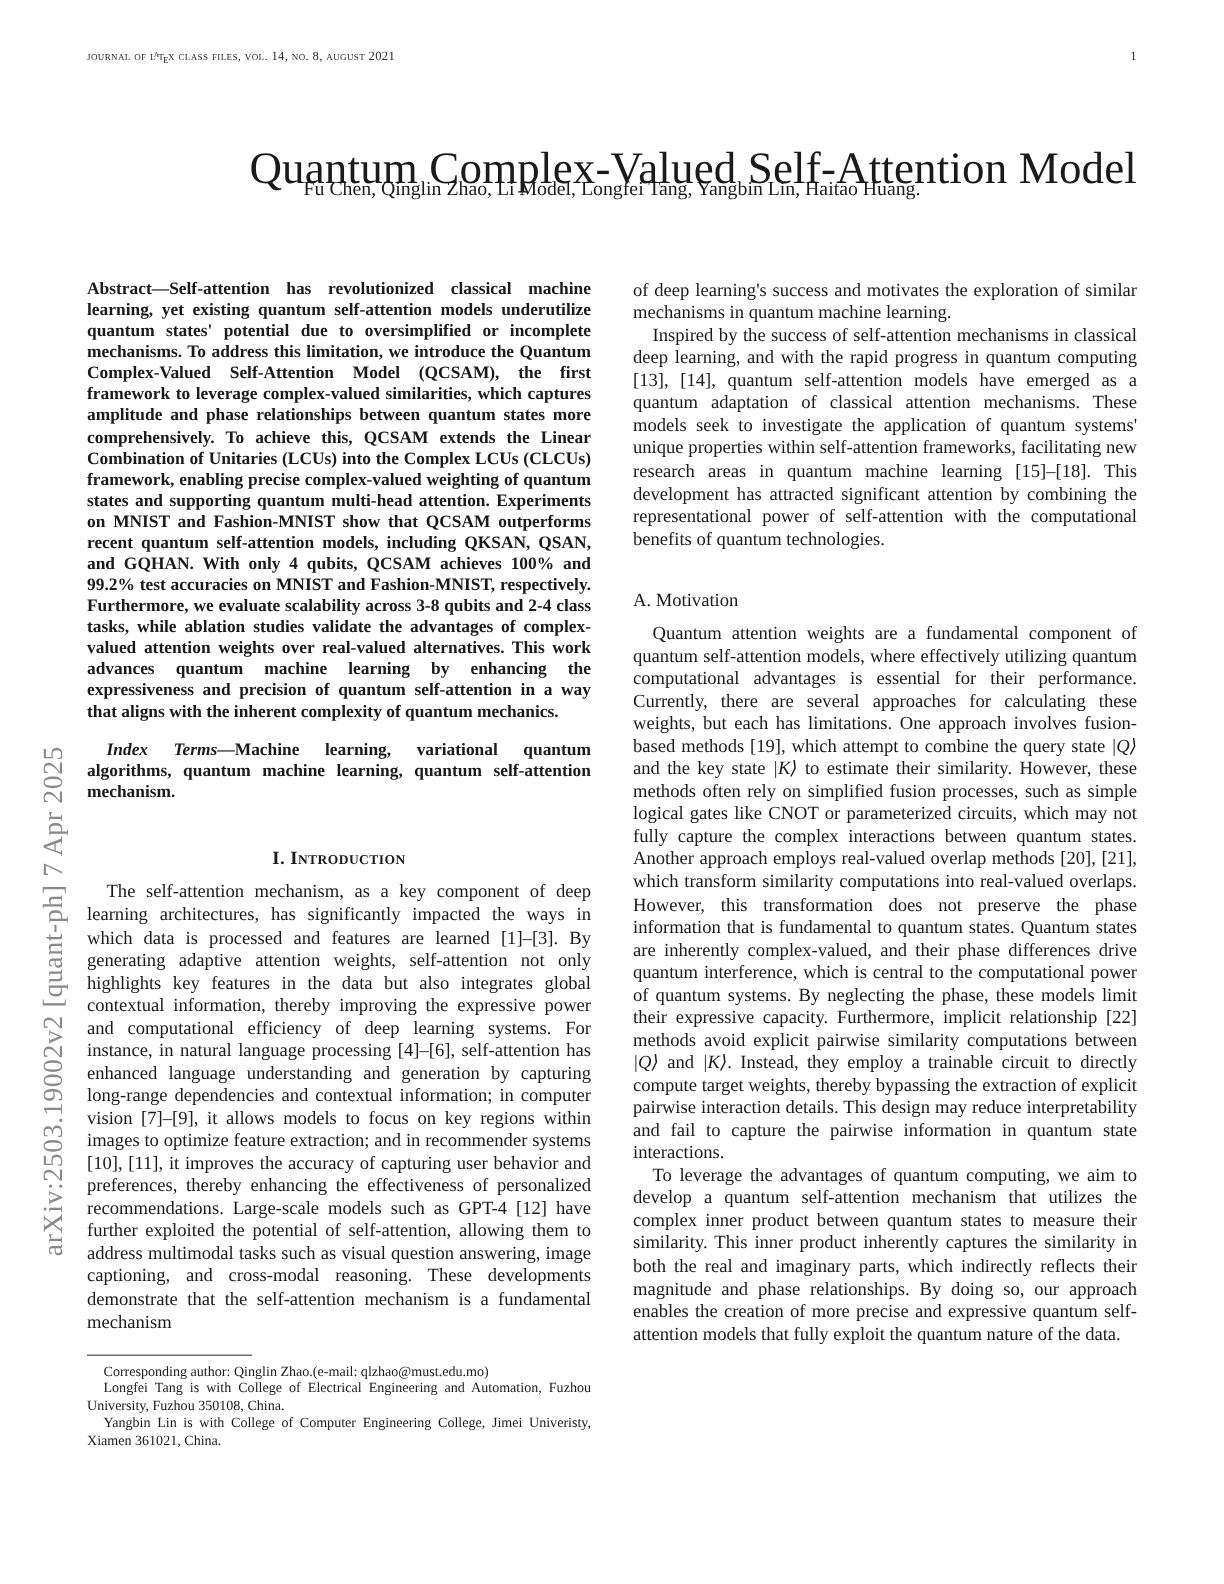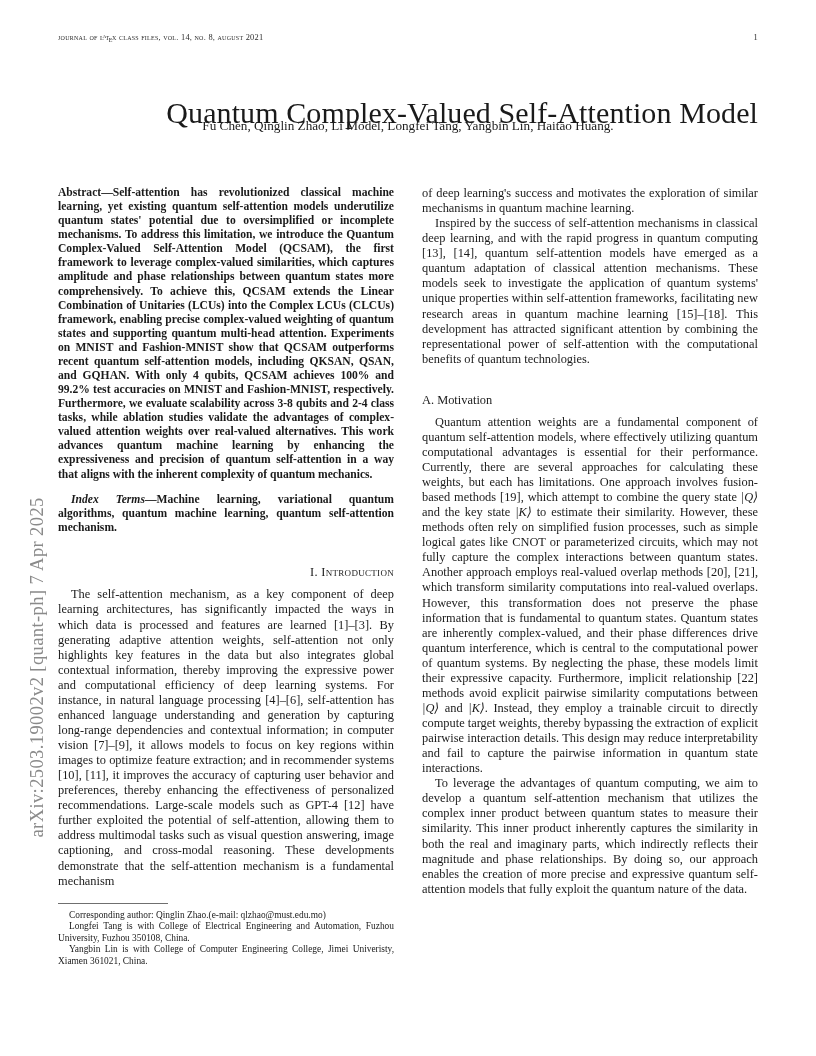--- a/index.html
+++ b/index.html
@@ -140,23 +140,23 @@
     margin-top: 11.5px;
   }
   .idxterms .lead {
     font-style: italic;
     font-weight: bold;
   }
 
   h2.section {
     margin: 0;
     font-size: 12.4px;
-    font-weight: normal;
+    font-weight: bold;
     font-variant: small-caps;
-    text-align: right;
+    text-align: center;
     letter-spacing: 0.3px;
     padding-top: 30px;
     padding-bottom: 7px;
   }
   h3.subsection {
     margin: 0;
     font-size: 12.4px;
     font-weight: normal;
     text-align: left;
     padding-top: 26px;

